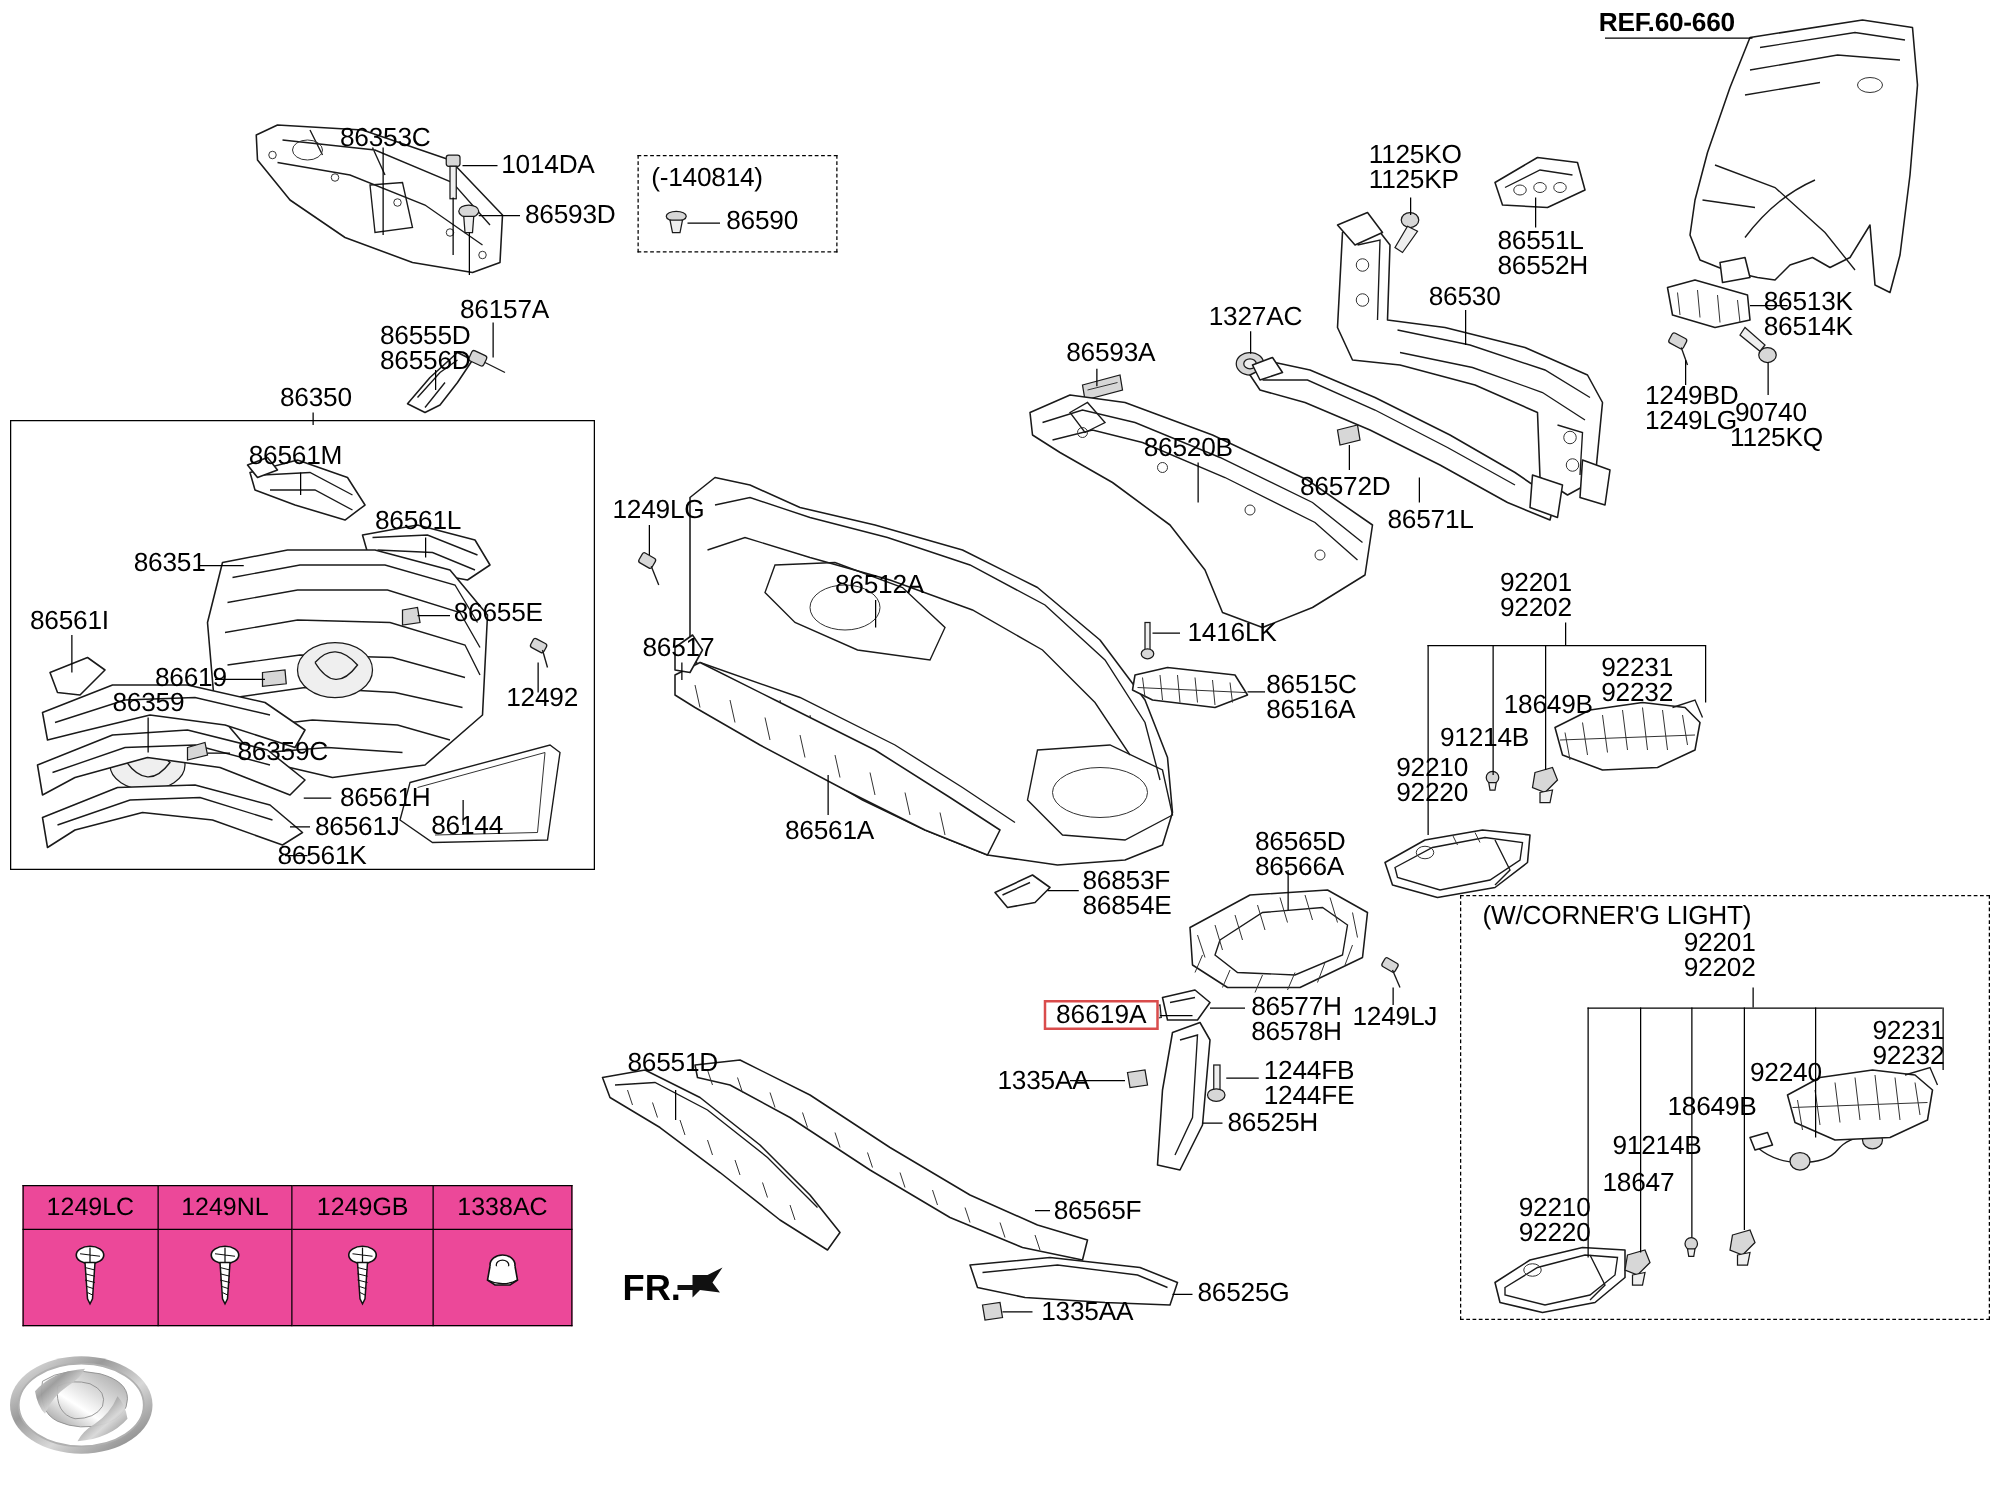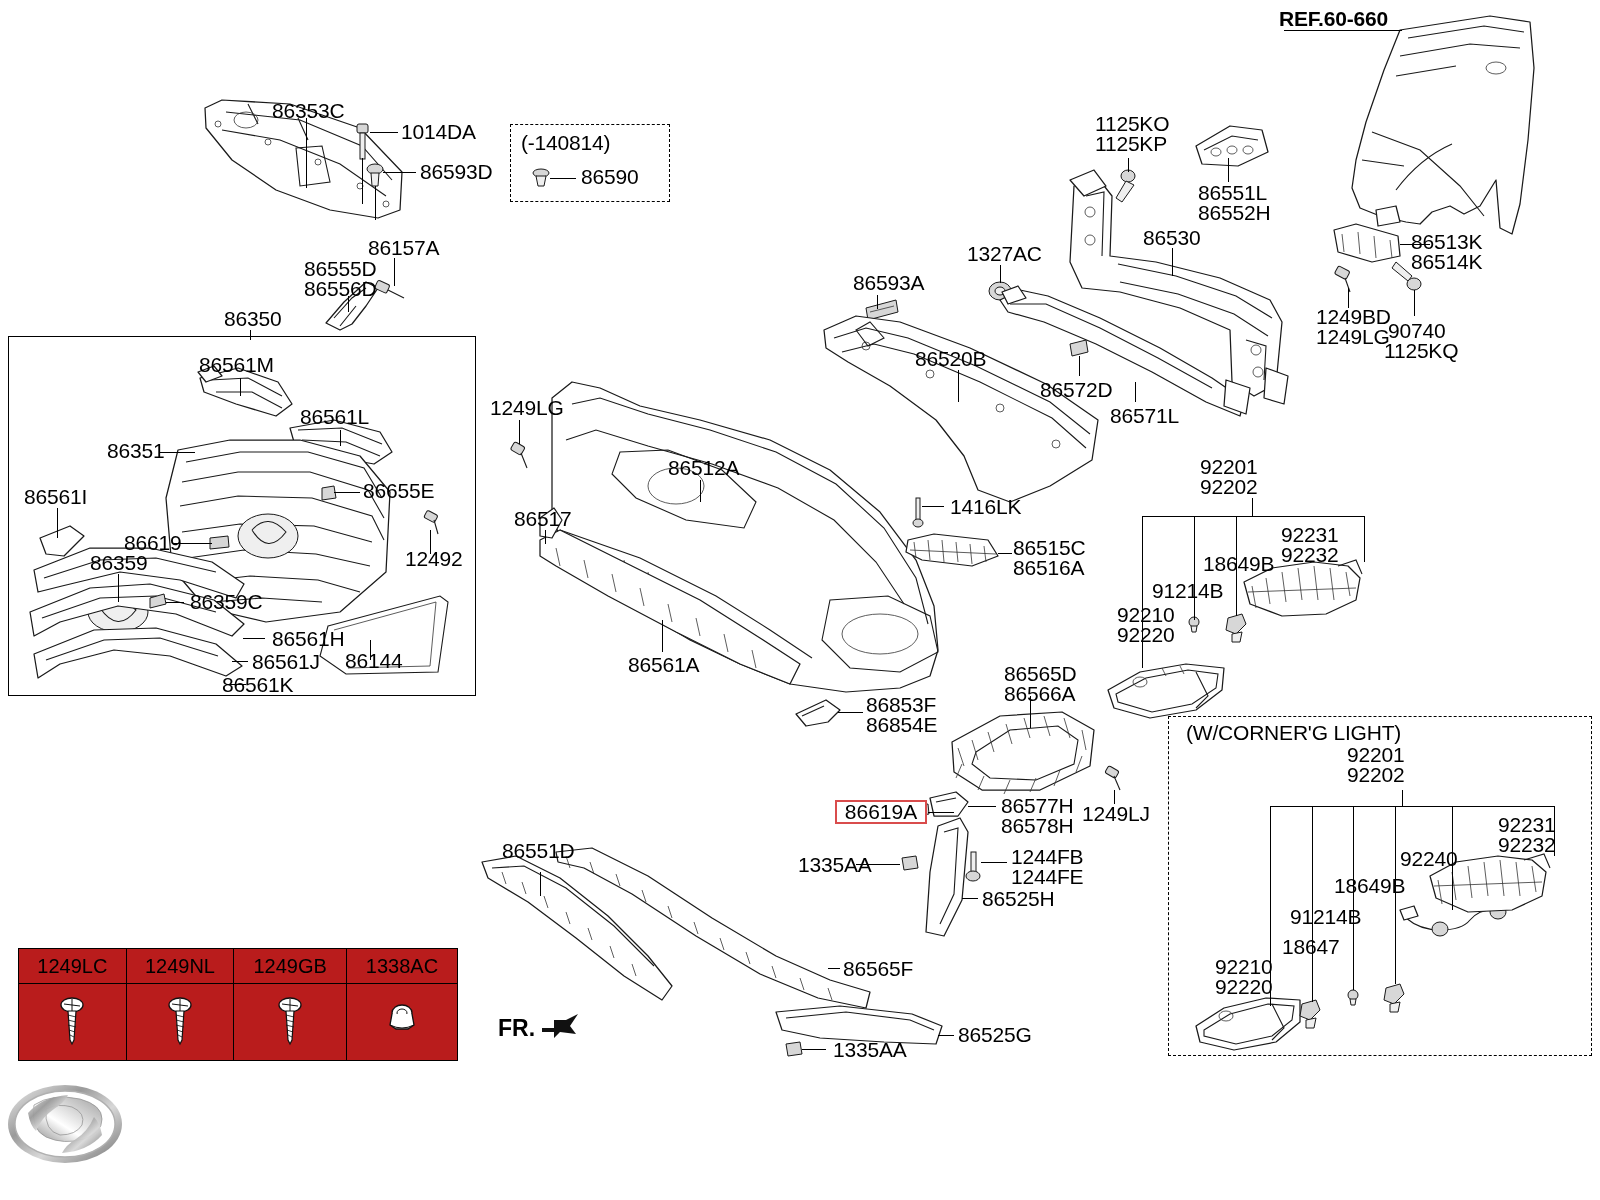--- a/index.html
+++ b/index.html
@@ -60,21 +60,21 @@
   }
 
   
   #fastener-table {
     position: absolute;
     left: 18px;
     top: 948px;
     width: 440px;
     height: 112px;
     border-collapse: collapse;
-    background: #b91c1c;
+    background: #ec4899;
   }
   #fastener-table td, #fastener-table th {
     border: 1.3px solid #000;
     text-align: center;
     font-family: "Liberation Sans", sans-serif;
     font-size: 20px;
     font-weight: normal;
     padding: 0;
   }
   #fastener-table th { height: 34px; }
@@ -105,21 +105,21 @@
     top: 1083px;
     width: 118px;
     height: 82px;
   }
 
   
   #fr-block {
     position: absolute;
     left: 498px;
     top: 1015px;
-    font-size: 23px;
+    font-size: 29px;
     font-weight: bold;
     letter-spacing: 0px;
   }
   #fr-arrow {
     position: absolute;
     left: 540px;
     top: 1012px;
     width: 40px;
     height: 28px;
   }

